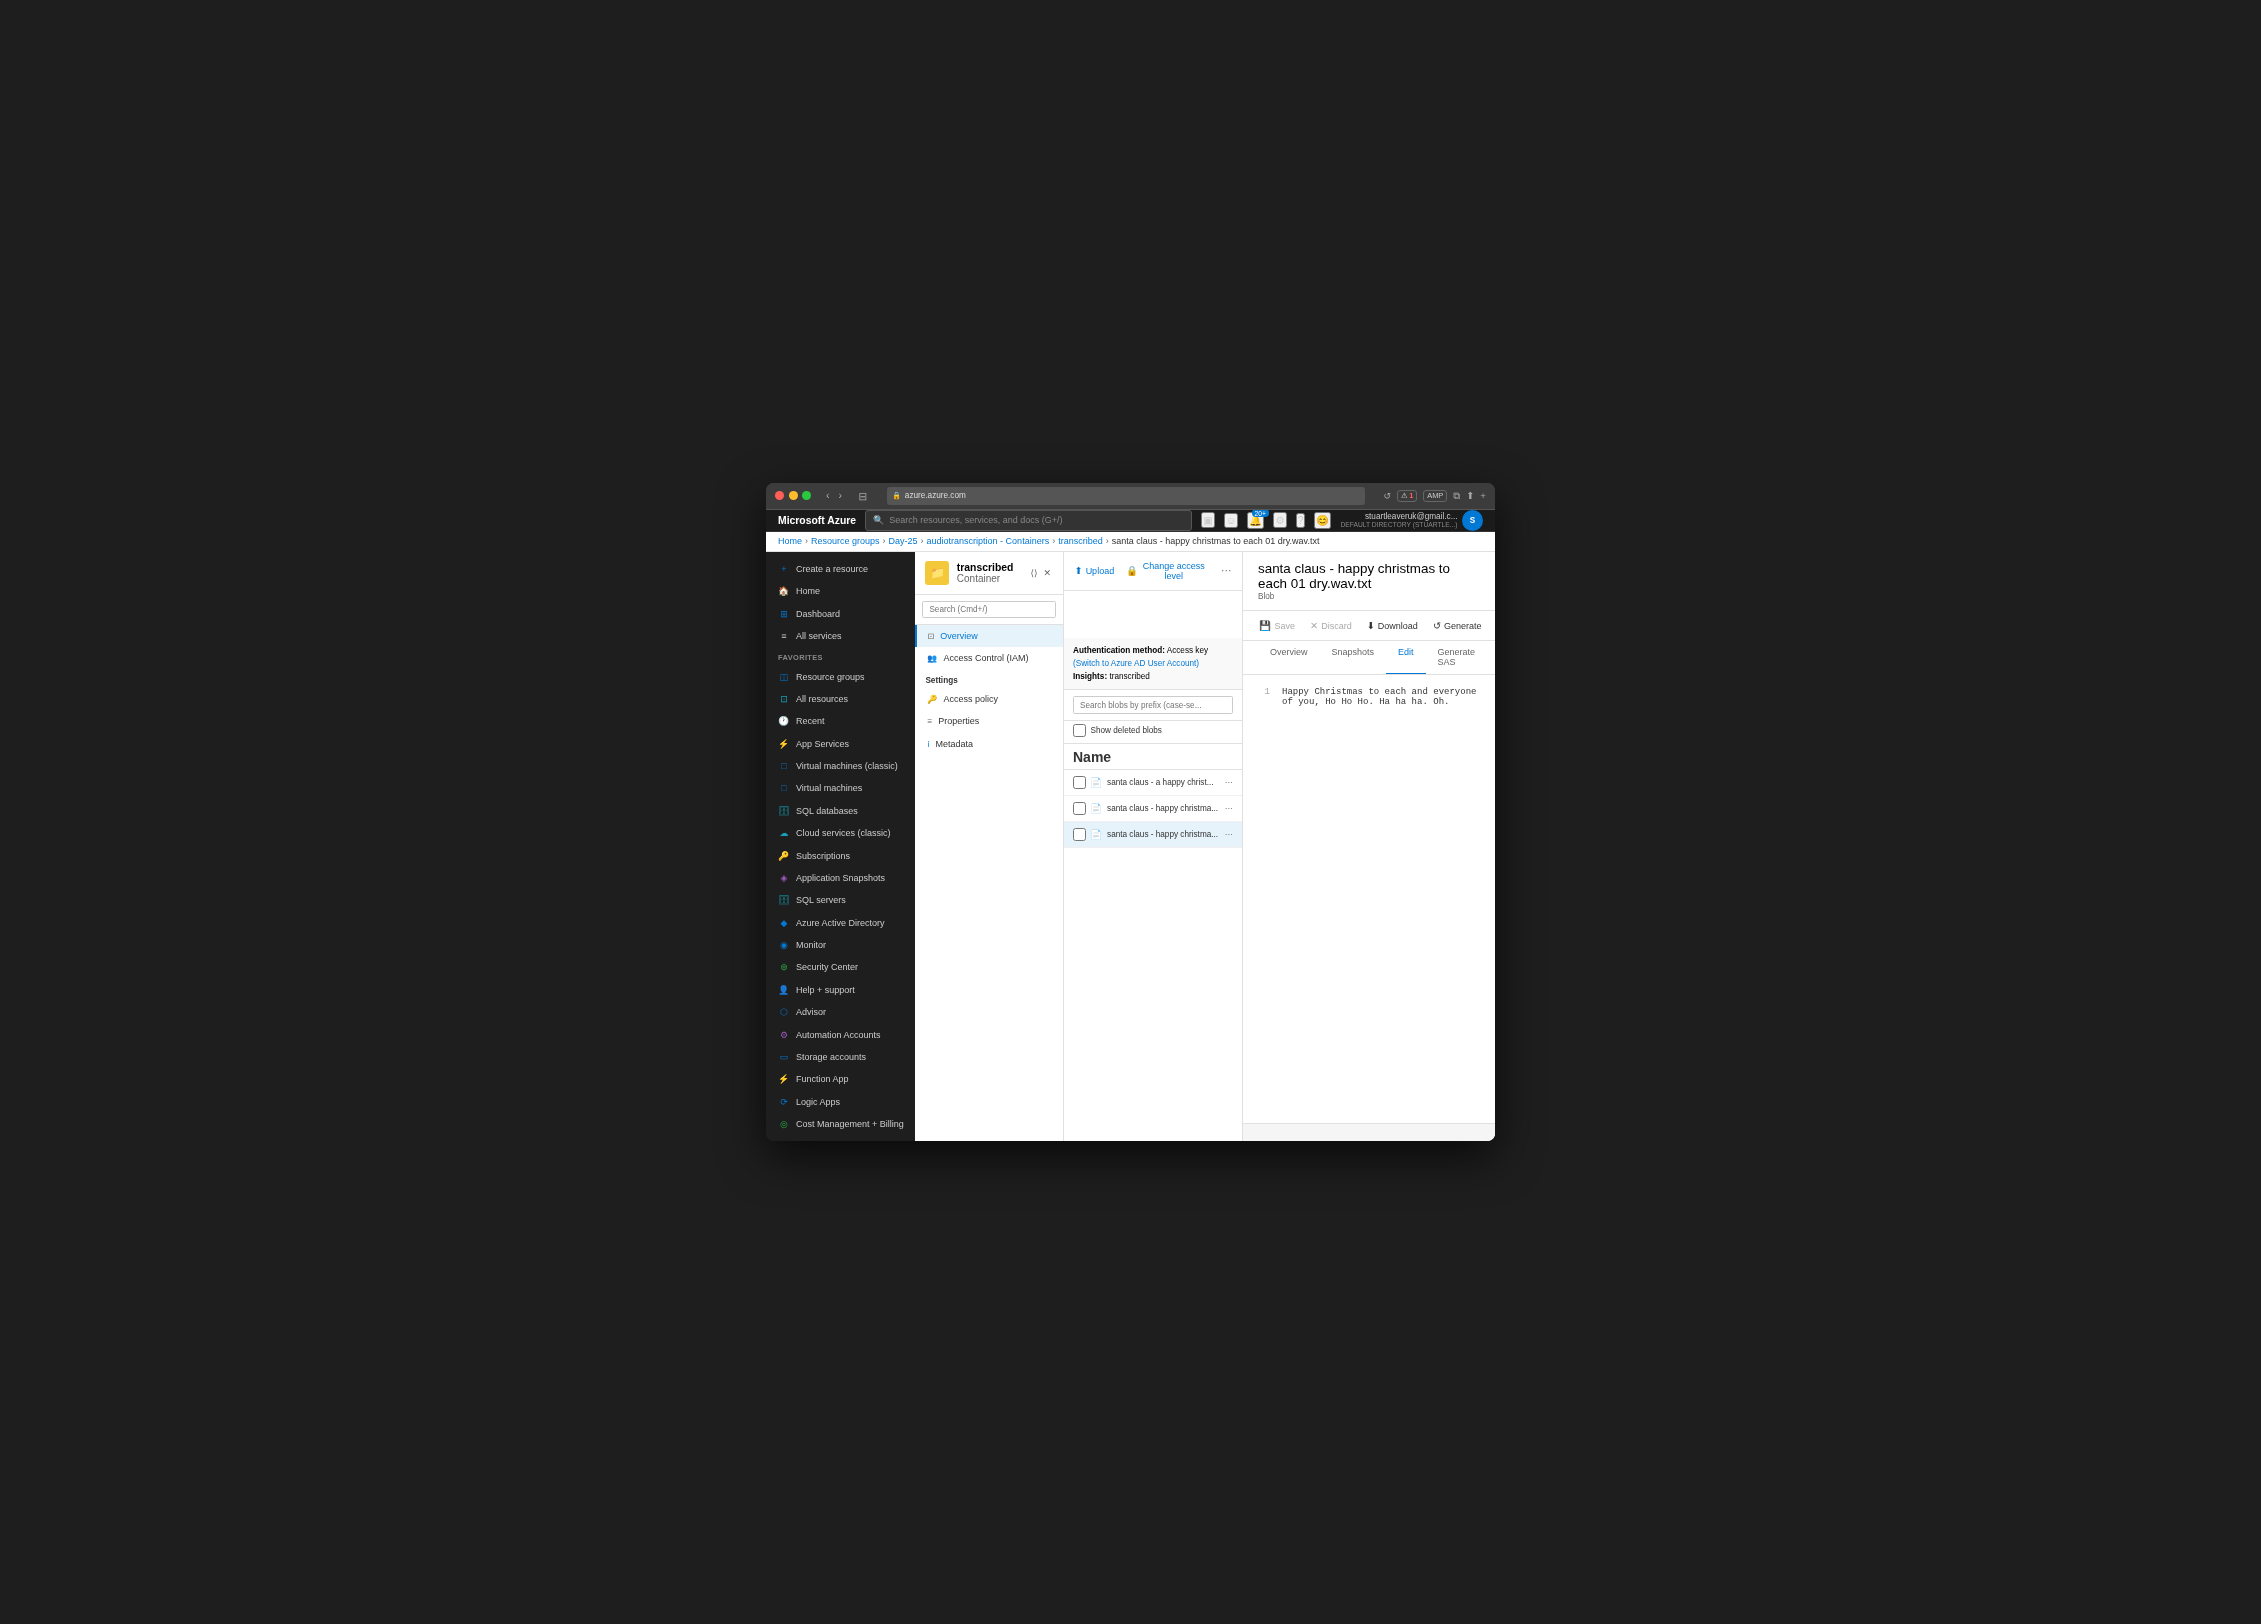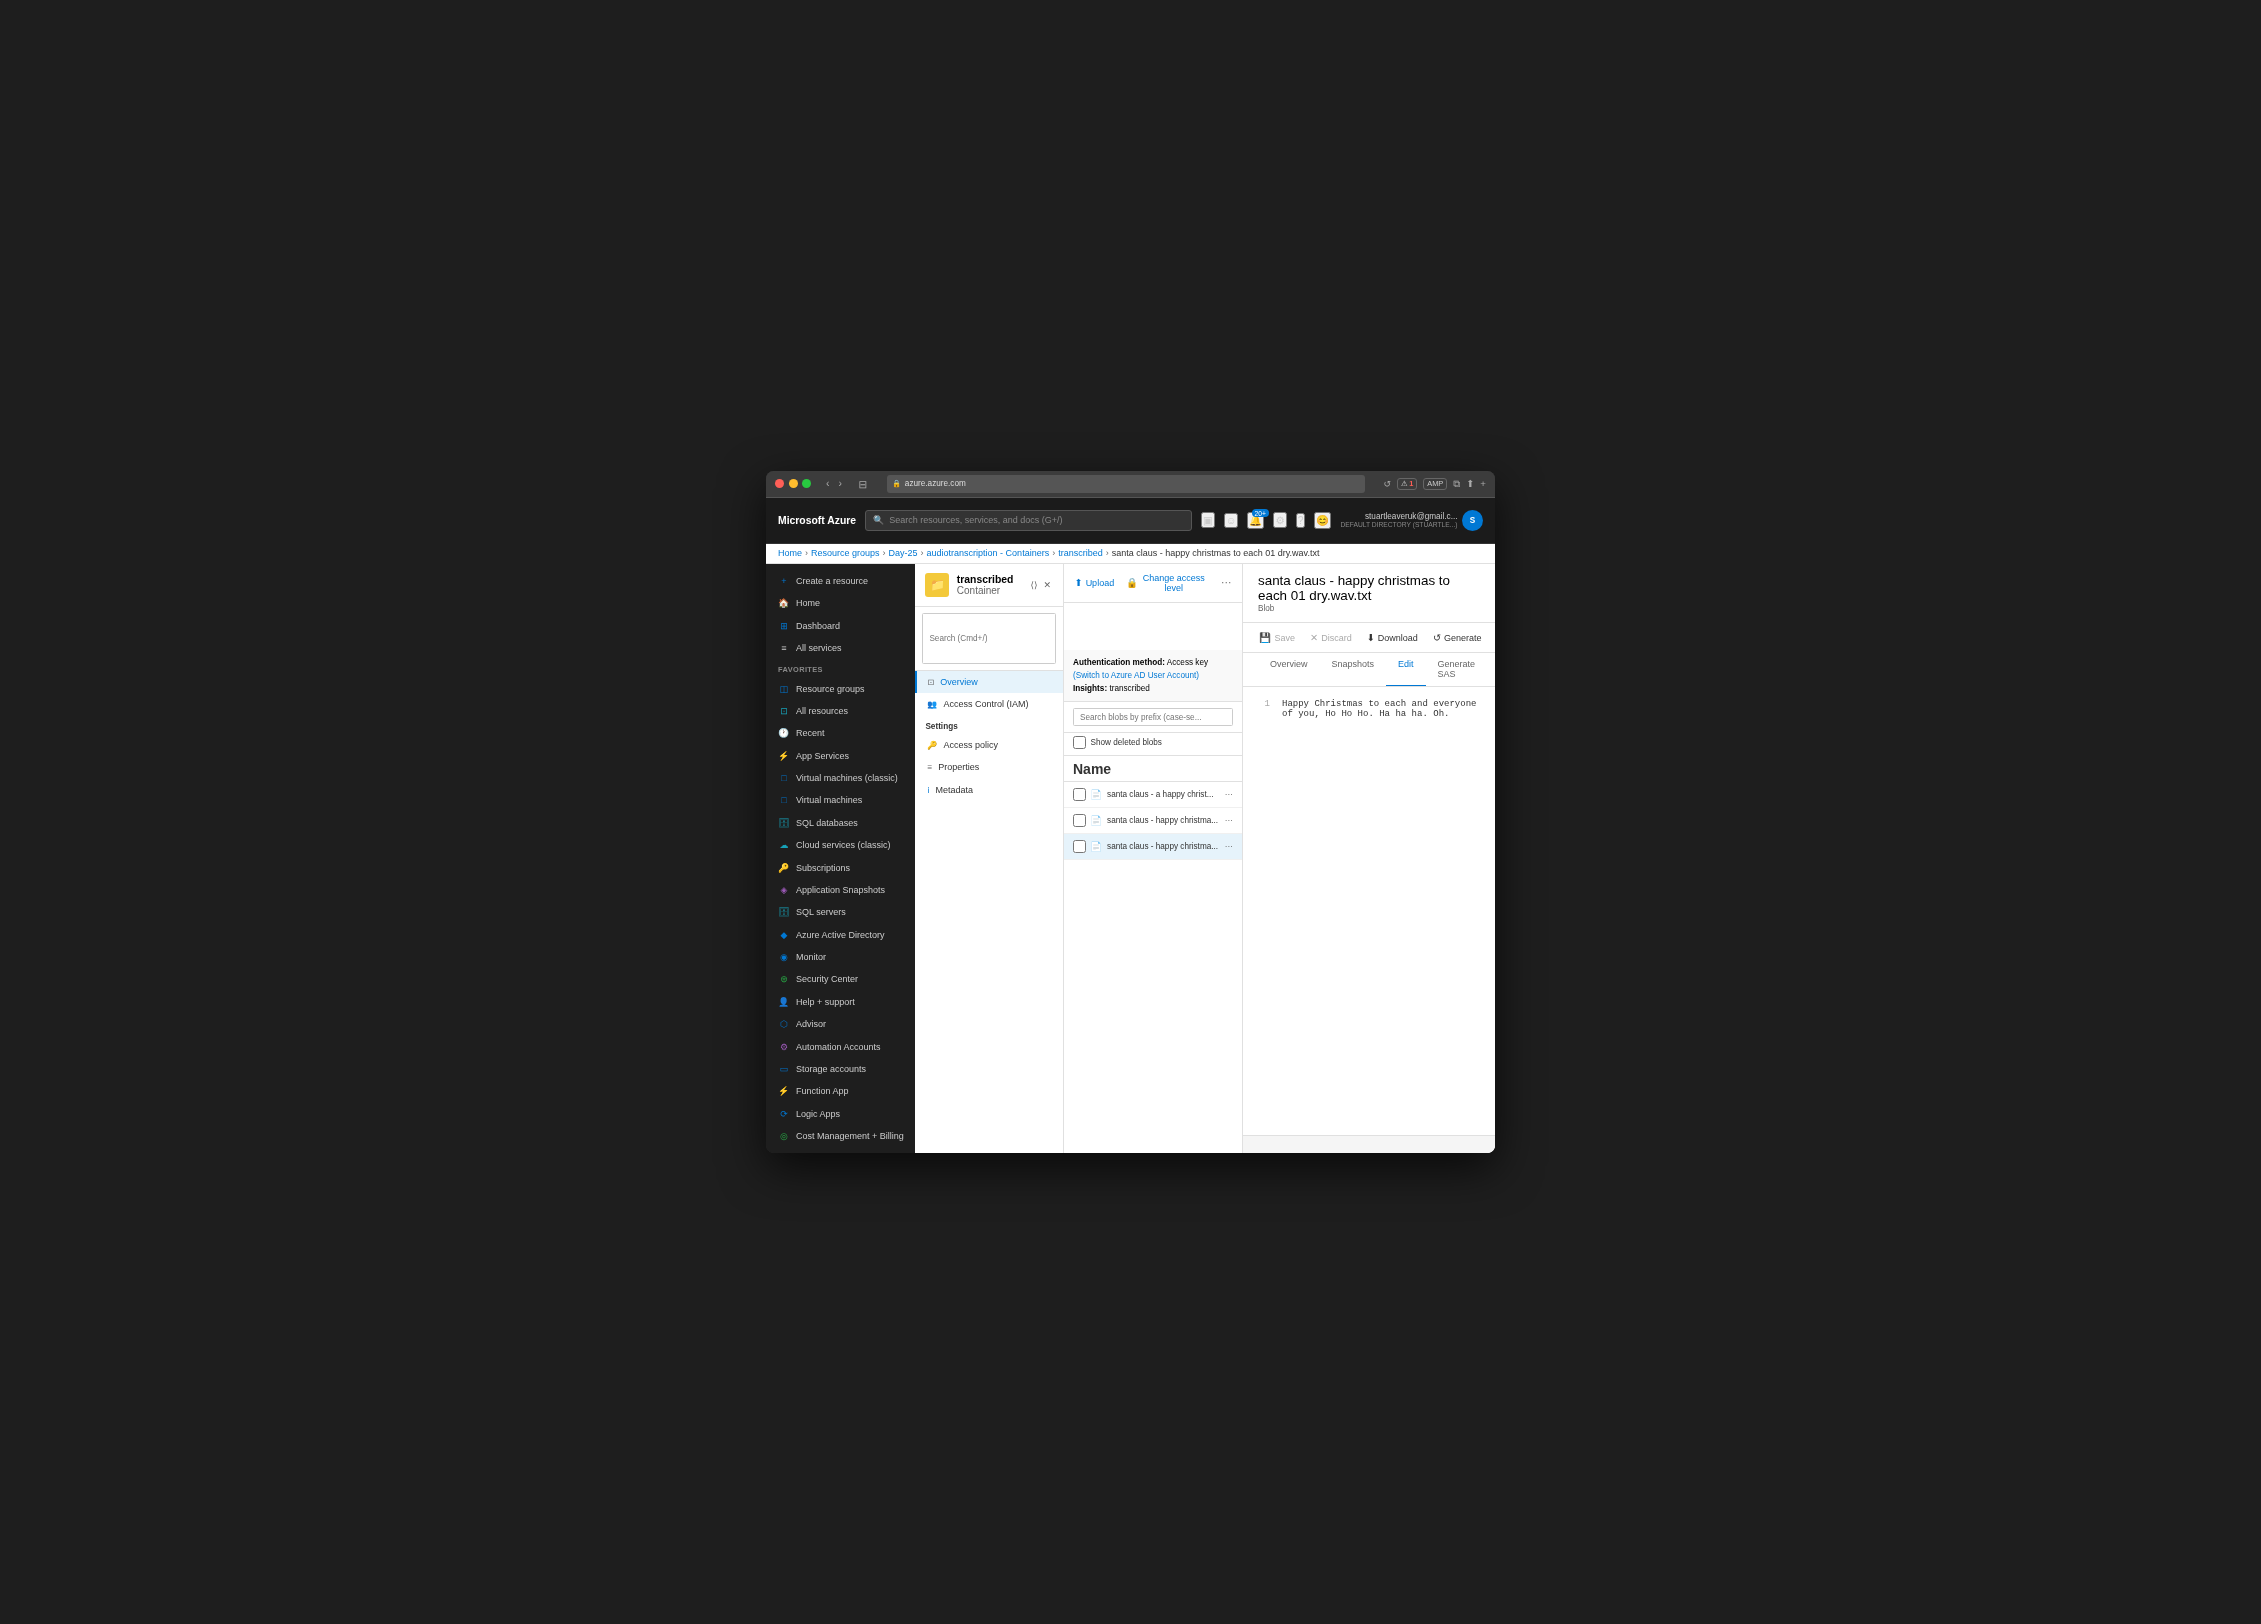--- a/index.html
+++ b/index.html
@@ -69,21 +69,21 @@
       border-radius: 3px;
       padding: 0.7px 3px;
       font-size: 7.4px;
       color: #ccc;
       display: flex; align-items: center; gap: 1.5px;
     }
 
     
     .azure-topbar {
       background: #1b1b1b;
-      height: 46px;
+      height: 22px;
       display: flex;
       align-items: center;
       padding: 0 12px;
       gap: 9px;
       border-bottom: 0.7px solid #333;
     }
     .azure-logo {
       color: #fff;
       font-size: 10.4px;
       font-weight: 600;
@@ -239,21 +239,21 @@
     }
 
     .panel-search {
       padding: 6px 7.4px;
       border-bottom: 0.7px solid #e0e0e0;
     }
     .panel-search input {
       width: 100%;
       border: 0.7px solid #ccc;
       border-radius: 1.5px;
-      padding: 20px 6px;
+      padding: 3px 6px;
       font-size: 8.2px;
       color: #333;
       outline: none;
     }
 
     .panel-nav-item {
       display: flex; align-items: center; gap: 6px;
       padding: 6px 10.4px;
       font-size: 9px; color: #333;
       cursor: pointer;

